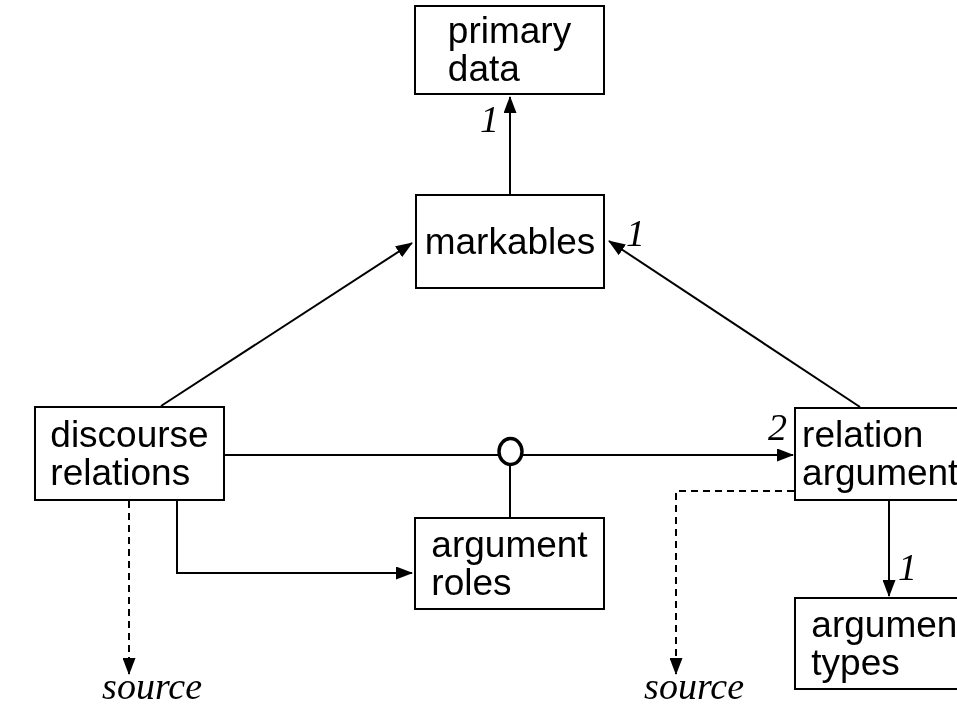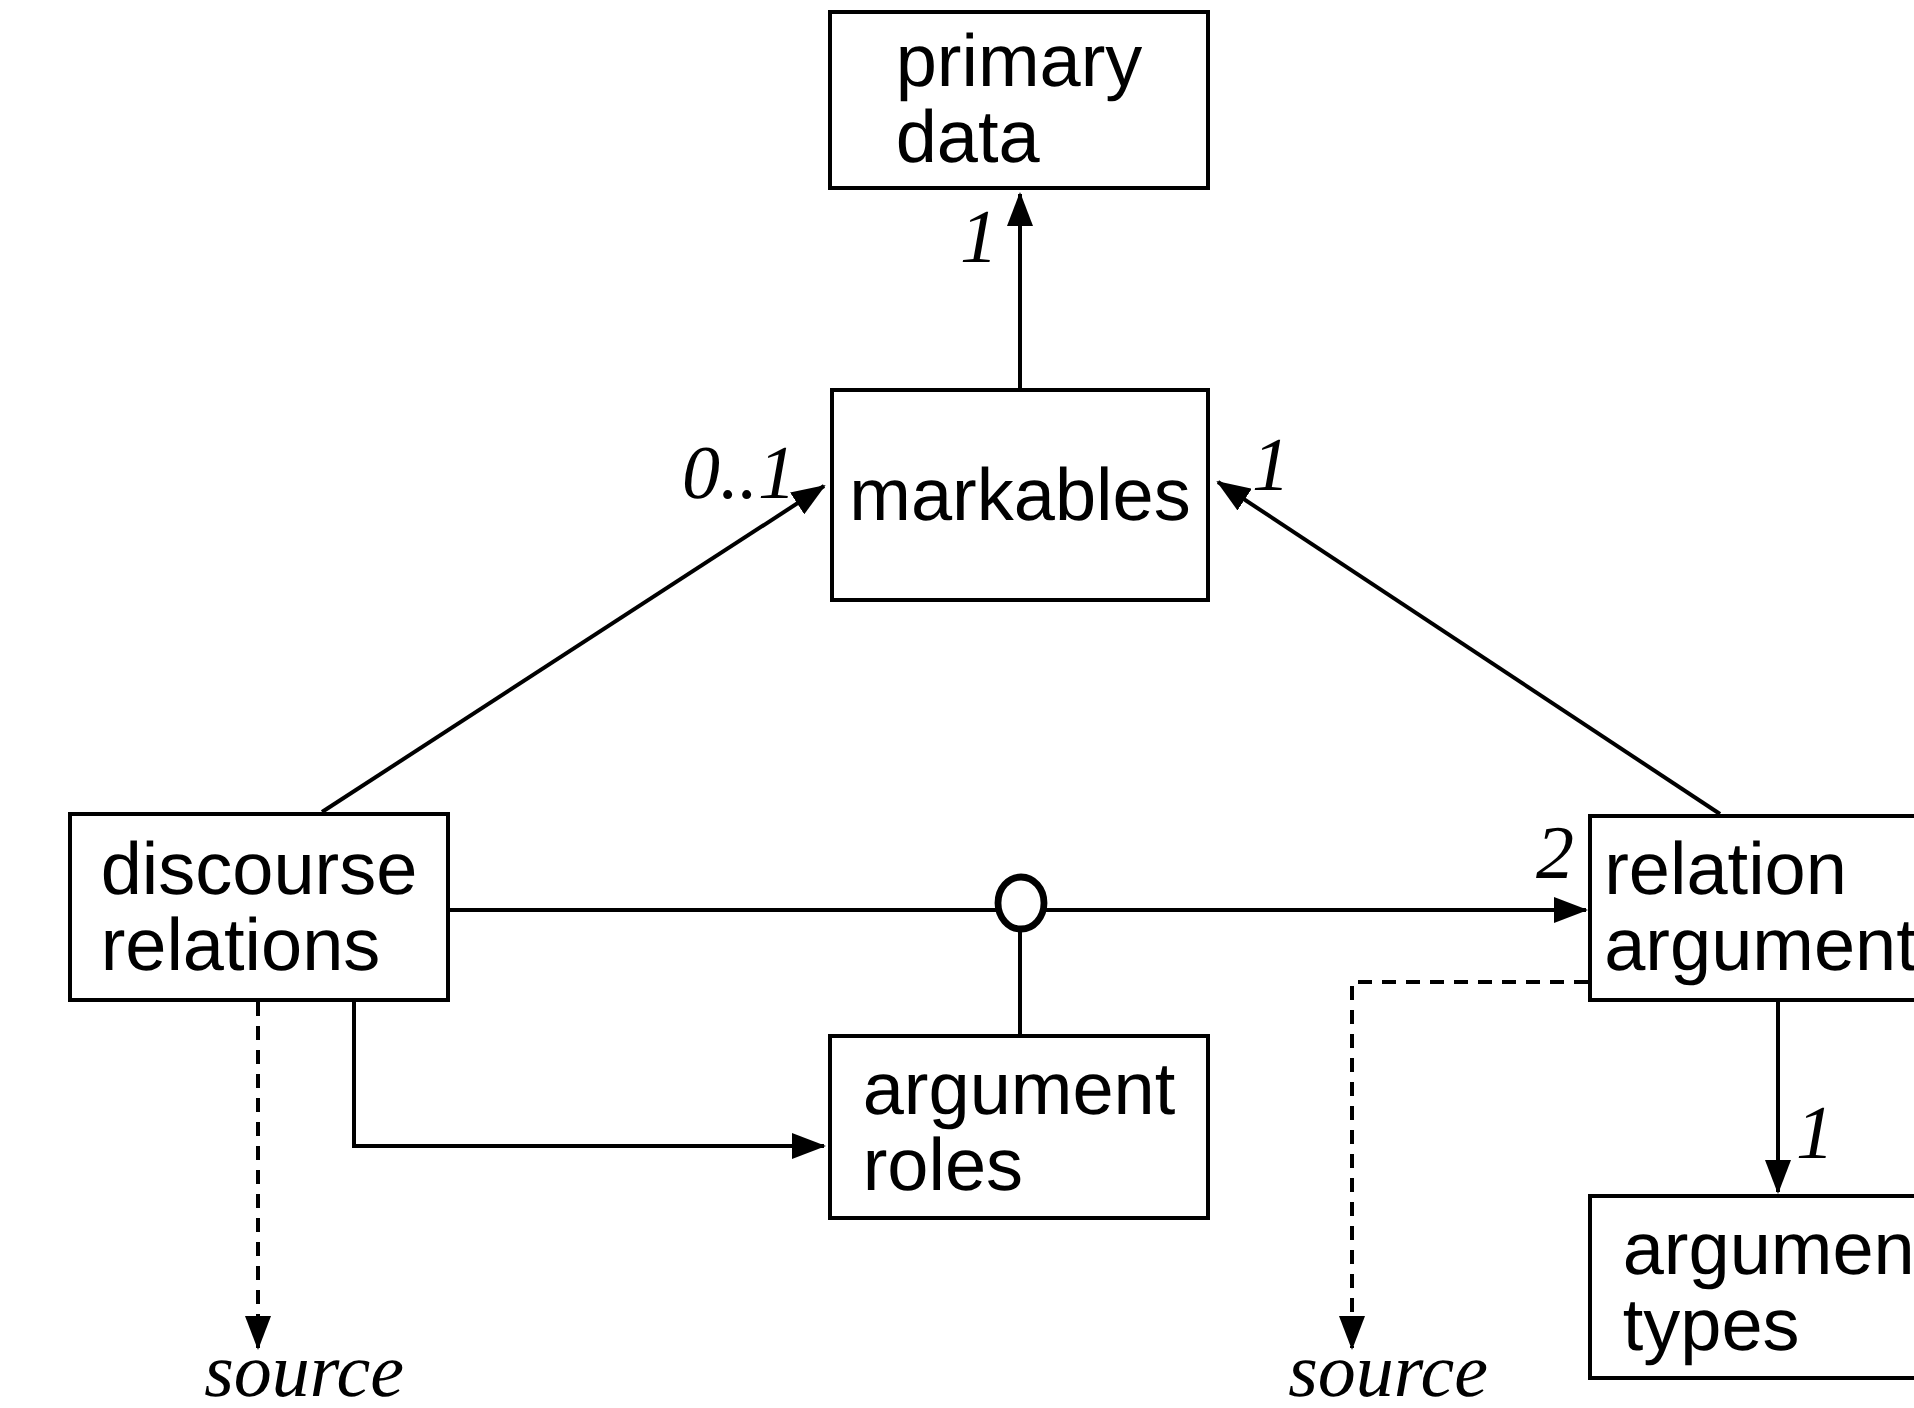--- a/index.html
+++ b/index.html
@@ -40,21 +40,21 @@
     font-size: 38px;
     line-height: 38px;
     color: #000000;
   }
   .t-right  { text-align: right; }
   .t-left   { text-align: left; }
   .t-center { text-align: right; }
 
   
   #node-primary-data        { left: 382px; top: 5px;   width: 191px; height: 90px; }
-  #node-markables           { left: 383px; top: 194px; width: 190px; height: 107px; }
+  #node-markables           { left: 383px; top: 194px; width: 190px; height: 95px; }
   #node-discourse-relations { left: 2px;   top: 406px; width: 191px; height: 95px; }
   #node-relation-arguments  { left: 762px; top: 407px; width: 191px; height: 94px; }
   #node-argument-roles      { left: 382px; top: 517px; width: 191px; height: 93px; }
   #node-argument-types      { left: 762px; top: 597px; width: 191px; height: 93px; }
 
   
   #mult-primary   { left: 417px; top: 100px; width: 50px; }
   #mult-01        { left: 294px; top: 218px; width: 72px; }
   #mult-markables { left: 594px; top: 214px; width: 50px; }
   #mult-2         { left: 715px; top: 408px; width: 40px; }
@@ -107,21 +107,20 @@
 
     <line x1="97" y1="501" x2="97" y2="674" stroke="#000000" stroke-width="2" stroke-dasharray="7 5" marker-end="url(#arrow)"></line>
 
     <polyline points="762,491 644,491 644,674" fill="none" stroke="#000000" stroke-width="2" stroke-dasharray="7 5" marker-end="url(#arrow)"></polyline>
 
     <ellipse cx="478.5" cy="451.5" rx="11.5" ry="13" fill="#ffffff" stroke="#000000" stroke-width="3.4"></ellipse>
   </svg>
 
   <div class="mlabel t-right" id="mult-primary">1</div>
 
-  <div class="mlabel t-right" id="mult-01">0..1</div>
 
   <div class="mlabel t-left" id="mult-markables">1</div>
 
   <div class="mlabel t-right" id="mult-2">2</div>
 
   <div class="mlabel t-left" id="mult-types">1</div>
 
   <div class="mlabel t-center" id="source-left">source</div>
 
   <div class="mlabel t-center" id="source-right">source</div>

